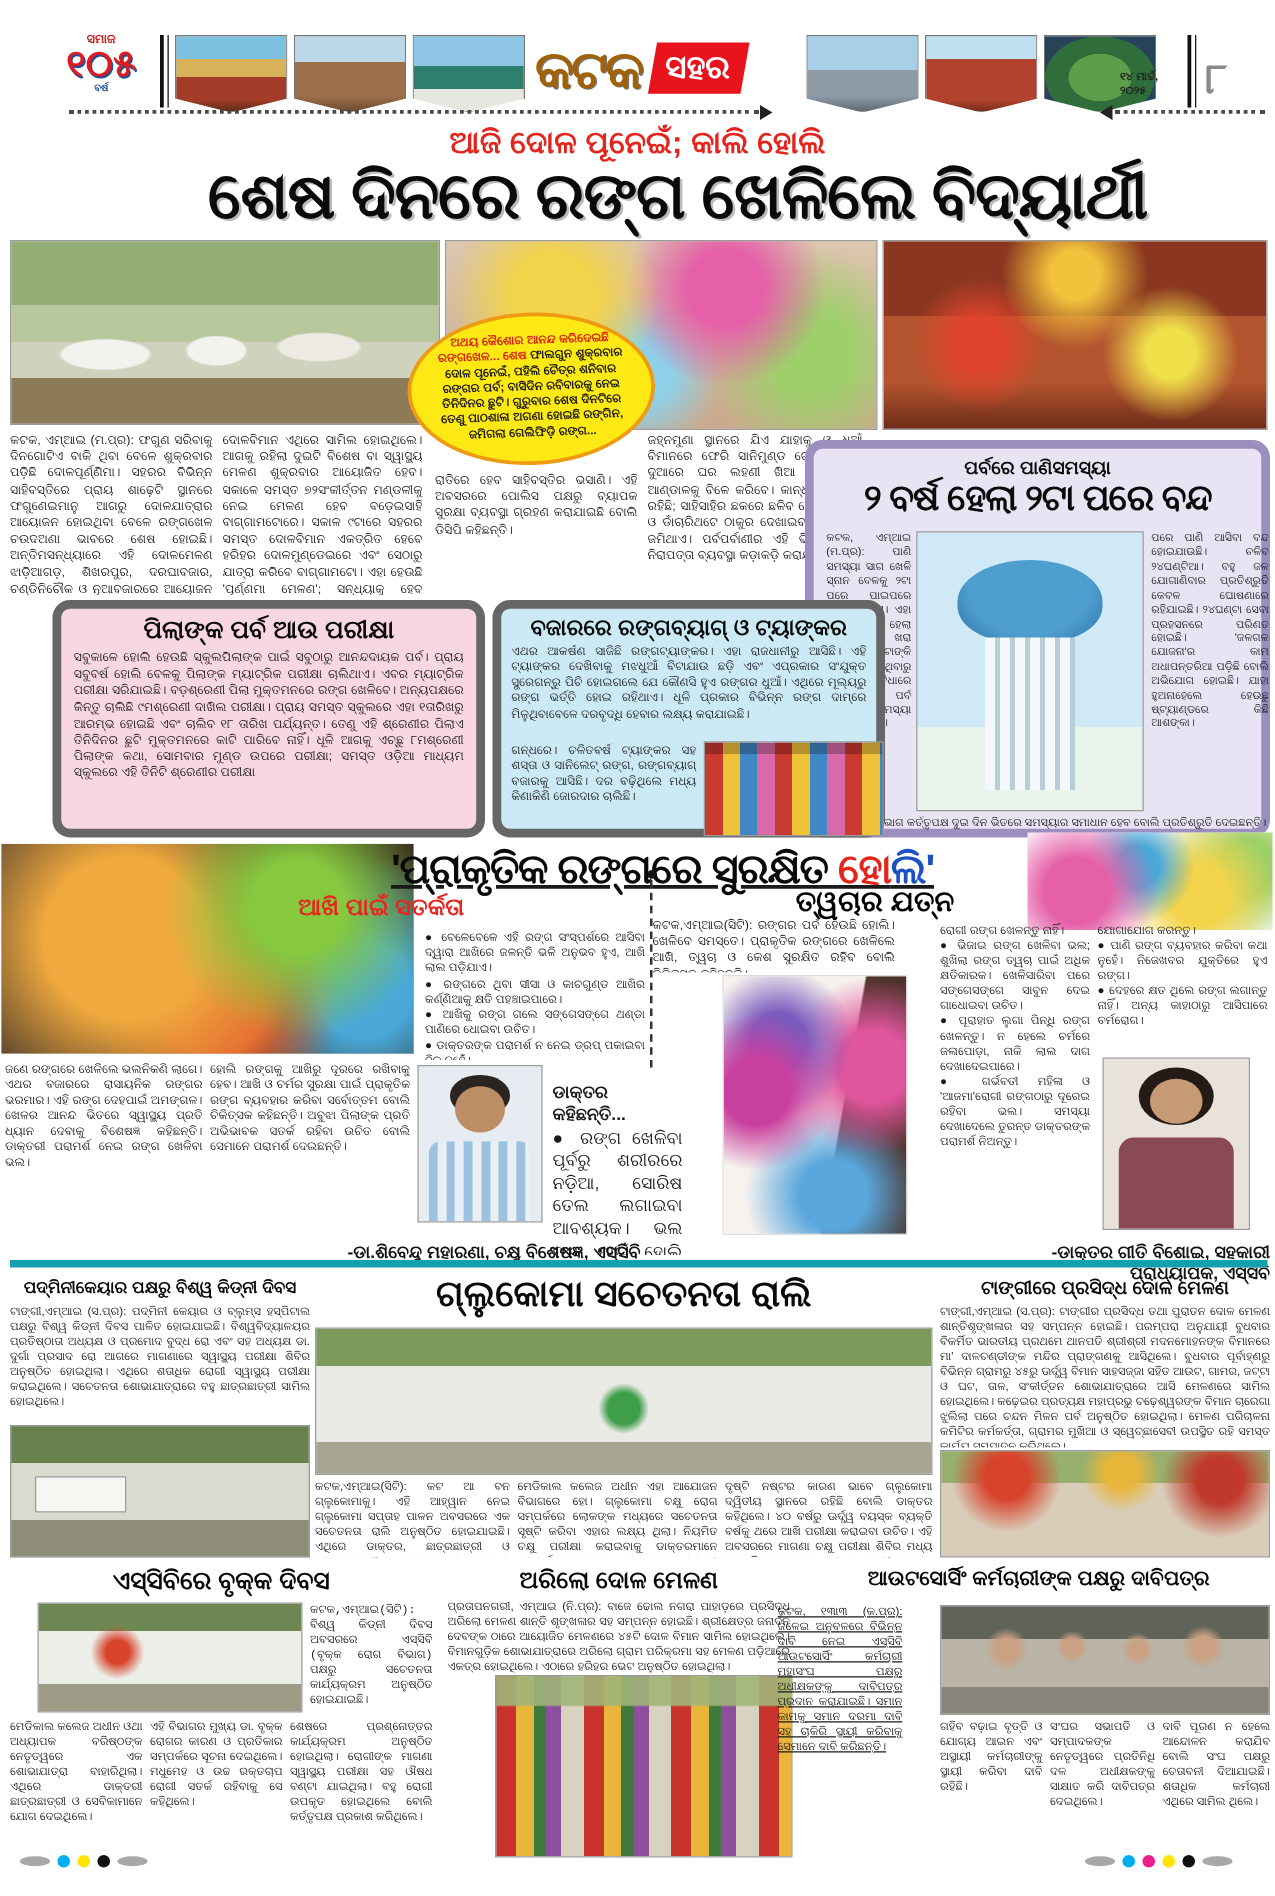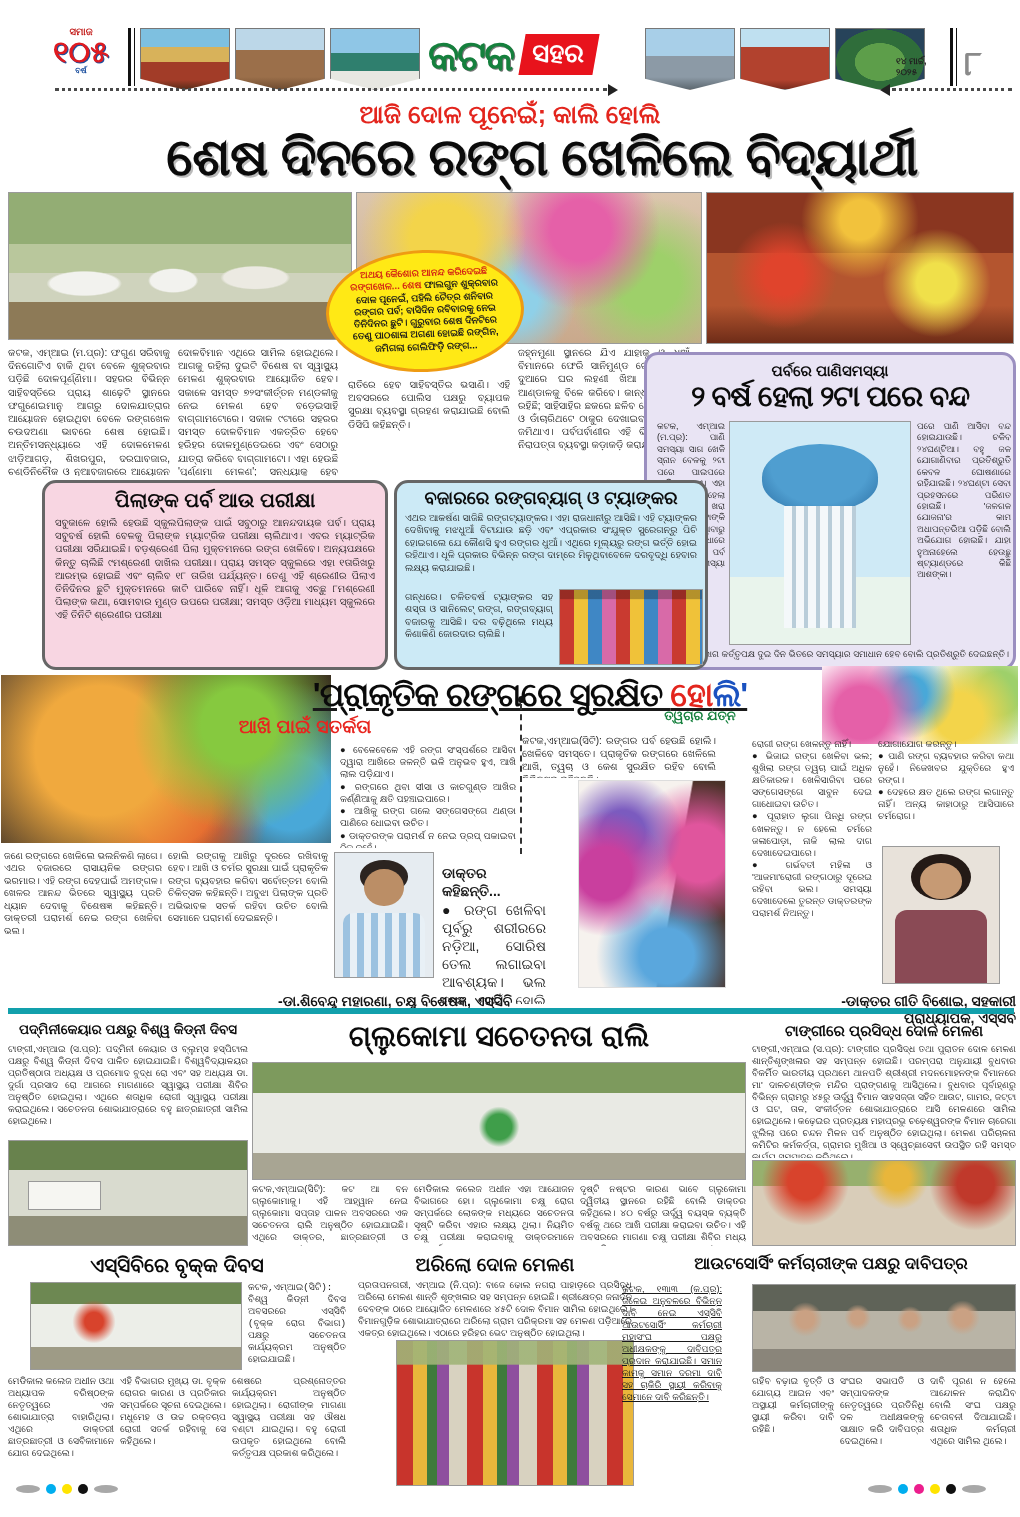--- a/index.html
+++ b/index.html
@@ -11,21 +11,21 @@
   .body-txt{font-size:10px;line-height:1.32;overflow:hidden;}
   .small-txt{font-size:9.2px;line-height:1.3;overflow:hidden;}
   .ph{position:absolute;border:1px solid #9a9a9a;box-sizing:border-box;overflow:hidden;}
   .mh-ph{position:absolute;top:28px;width:88px;height:60px;border:1px solid #777;
          clip-path:polygon(0 0,100% 0,100% 82%,50% 100%,0 82%);}
   .vrule{position:absolute;top:28px;height:58px;width:3px;border-left:3px solid #111;border-right:1px solid #111;}
   .dotline{position:absolute;height:0;border-top:3px dotted #4a4a4a;}
   .tri-r{position:absolute;width:0;height:0;border-top:6px solid transparent;border-bottom:6px solid transparent;border-left:10px solid #222;}
   .tri-l{position:absolute;width:0;height:0;border-top:6px solid transparent;border-bottom:6px solid transparent;border-right:10px solid #222;}
   .headline{font-weight:900;color:#0a0a0a;letter-spacing:-1px;}
-  .boxed{box-sizing:border-box;border:3px solid #737373;border-radius:14px;}
+  .boxed{box-sizing:border-box;border:7px solid #737373;border-radius:14px;}
   .sec-head{font-weight:bold;text-align:center;color:#0a0a0a;}
   .caption{font-size:14px;font-weight:bold;color:#111;}
   .dot{border-radius:50%;position:absolute;}
 </style>
 </head>
 <body>
 
 <div id="page">
 
   <div class="abs" style="left:0;top:0;width:1020px;height:96px;">
@@ -34,21 +34,21 @@
       <div style="font-size:30px;font-weight:900;color:#e01b20;text-shadow:1px 1px 0 #1b4f9e;">୧୦୫</div>
       <div style="font-size:8px;font-weight:bold;color:#1b4f9e;">ବର୍ଷ</div>
     </div>
     <div class="vrule" style="left:128px;"></div>
 
     <div class="mh-ph" style="left:140px;background:linear-gradient(180deg,#7ec0e0 0 30%,#d8b25a 30% 55%,#a23c28 55% 85%,#5c2e1a 100%);"></div>
     <div class="mh-ph" style="left:235px;background:linear-gradient(180deg,#bcd7e8 0 35%,#9b6f4a 35% 80%,#6f4c30 100%);"></div>
     <div class="mh-ph" style="left:330px;background:linear-gradient(180deg,#8fc6e6 0 40%,#2f7f6e 40% 70%,#e7e7e2 70% 100%);"></div>
 
     <div class="abs" style="left:428px;top:32px;width:205px;height:58px;">
-      <span style="font-size:42px;font-weight:900;color:#15803d;letter-spacing:-2px;text-shadow:1px 1px 0 #777;text-align:center;">କଟକ</span>
+      <span style="font-size:42px;font-weight:900;color:#a16207;letter-spacing:-2px;text-shadow:1px 1px 0 #777;text-align:center;">କଟକ</span>
       <span style="display:inline-block;background:#e8131c;transform:skewX(-10deg);padding:4px 12px 6px 10px;margin-left:4px;vertical-align:8px;">
         <span style="display:inline-block;transform:skewX(10deg);font-size:26px;font-weight:900;color:#ffffff;">ସହର</span>
       </span>
     </div>
 
     <div class="mh-ph" style="left:645px;background:linear-gradient(180deg,#a8cfe8 0 45%,#8c9aa6 45% 80%,#5f6a72 100%);"></div>
     <div class="mh-ph" style="left:740px;background:linear-gradient(180deg,#bfe0f0 0 30%,#b2422e 30% 85%,#7a2c1e 100%);"></div>
     <div class="mh-ph" style="left:835px;background:radial-gradient(ellipse at 50% 55%,#5d9e4a 0 40%,#2f6d3a 41% 70%,#27435a 71%);"></div>
 
     <div class="abs" style="left:896px;top:56px;width:52px;font-size:9px;font-weight:bold;color:#222;">୧୪ ମାର୍ଚ୍ଚ, ୨୦୨୫</div>
@@ -162,21 +162,21 @@
 
   <div class="abs small-txt just" style="left:522px;top:734px;width:194px;height:44px;font-size:10px;">କଟକ,ଏମ୍ଆଇ(ସିଟି): ରଙ୍ଗର ପର୍ବ ହେଉଛି ହୋଲି। ଖେଳିବେ ସମସ୍ତେ। ପ୍ରାକୃତିକ ରଙ୍ଗରେ ଖେଳିଲେ ଆଖି, ତ୍ୱଚା ଓ କେଶ ସୁରକ୍ଷିତ ରହିବ ବୋଲି ଚିକିତ୍ସକ କହିଛନ୍ତି।</div>
 
   <div class="ph" style="left:578px;top:780px;width:148px;height:208px;border-color:#ddd;background:
        radial-gradient(circle at 18% 45%,#c93f9e 0 16%,rgba(201,63,158,0) 38%),
        radial-gradient(circle at 30% 25%,#7b5bbf 0 12%,rgba(123,91,191,0) 32%),
        radial-gradient(circle at 82% 35%,#e0559d 0 16%,rgba(224,85,157,0) 40%),
        radial-gradient(circle at 60% 85%,#5aa7dd 0 14%,rgba(90,167,221,0) 36%),
        linear-gradient(100deg,#f6f2ee 0 62%,#4a3228 63%);"></div>
 
-  <div class="abs" style="left:620px;top:708px;width:160px;text-align:center;font-size:13px;font-weight:900;color:#15803d;">ତ୍ୱଚାର ଯତ୍ନ</div>
+  <div class="abs" style="left:620px;top:708px;width:160px;text-align:center;font-size:23px;font-weight:900;color:#000000;">ତ୍ୱଚାର ଯତ୍ନ</div>
 
   <div class="abs small-txt just pre" style="left:878px;top:738px;width:136px;height:102px;font-size:9.3px;">ଯୋଗାଯୋଗ କରନ୍ତୁ।
 ● ପାଣି ରଙ୍ଗ ବ୍ୟବହାର କରିବା କଥା ନୁହେଁ। ନିଜେଖବର ଯୁକ୍ତିରେ ହୁଏ ରଙ୍ଗ।
 ● ଦେହରେ କ୍ଷତ ଥିଲେ ରଙ୍ଗ ଲଗାନ୍ତୁ ନାହିଁ। ଅନ୍ୟ କାହାଠାରୁ ଆସିପାରେ ଚର୍ମରୋଗ।</div>
   <div class="abs small-txt just pre" style="left:752px;top:738px;width:120px;height:250px;font-size:9.3px;">ରୋଗୀ ରଙ୍ଗ ଖେଳନ୍ତୁ ନାହିଁ।
 ● ଭିଜାଇ ରଙ୍ଗ ଖେଳିବା ଭଲ; ଶୁଖିଲା ରଙ୍ଗ ତ୍ୱଚା ପାଇଁ ଅଧିକ କ୍ଷତିକାରକ। ଖେଳିସାରିବା ପରେ ସଙ୍ଗେସଙ୍ଗେ ସାବୁନ ଦେଇ ଗାଧୋଇବା ଉଚିତ।
 ● ପୂରାହାତ ଲୁଗା ପିନ୍ଧି ରଙ୍ଗ ଖେଳନ୍ତୁ। ନ ହେଲେ ଚର୍ମରେ ଜଳାପୋଡ଼ା, ନାକି ଲାଲ ଦାଗ ଦେଖାଦେଇପାରେ।
 ● ଗର୍ଭବତୀ ମହିଳା ଓ 'ଆଜମା'ରୋଗୀ ରଙ୍ଗଠାରୁ ଦୂରେଇ ରହିବା ଭଲ। ସମସ୍ୟା ଦେଖାଦେଲେ ତୁରନ୍ତ ଡାକ୍ତରଙ୍କ ପରାମର୍ଶ ନିଅନ୍ତୁ।</div>
 
   <div class="ph" style="left:882px;top:846px;width:118px;height:138px;background:linear-gradient(180deg,#e8e2da 0 100%);">

